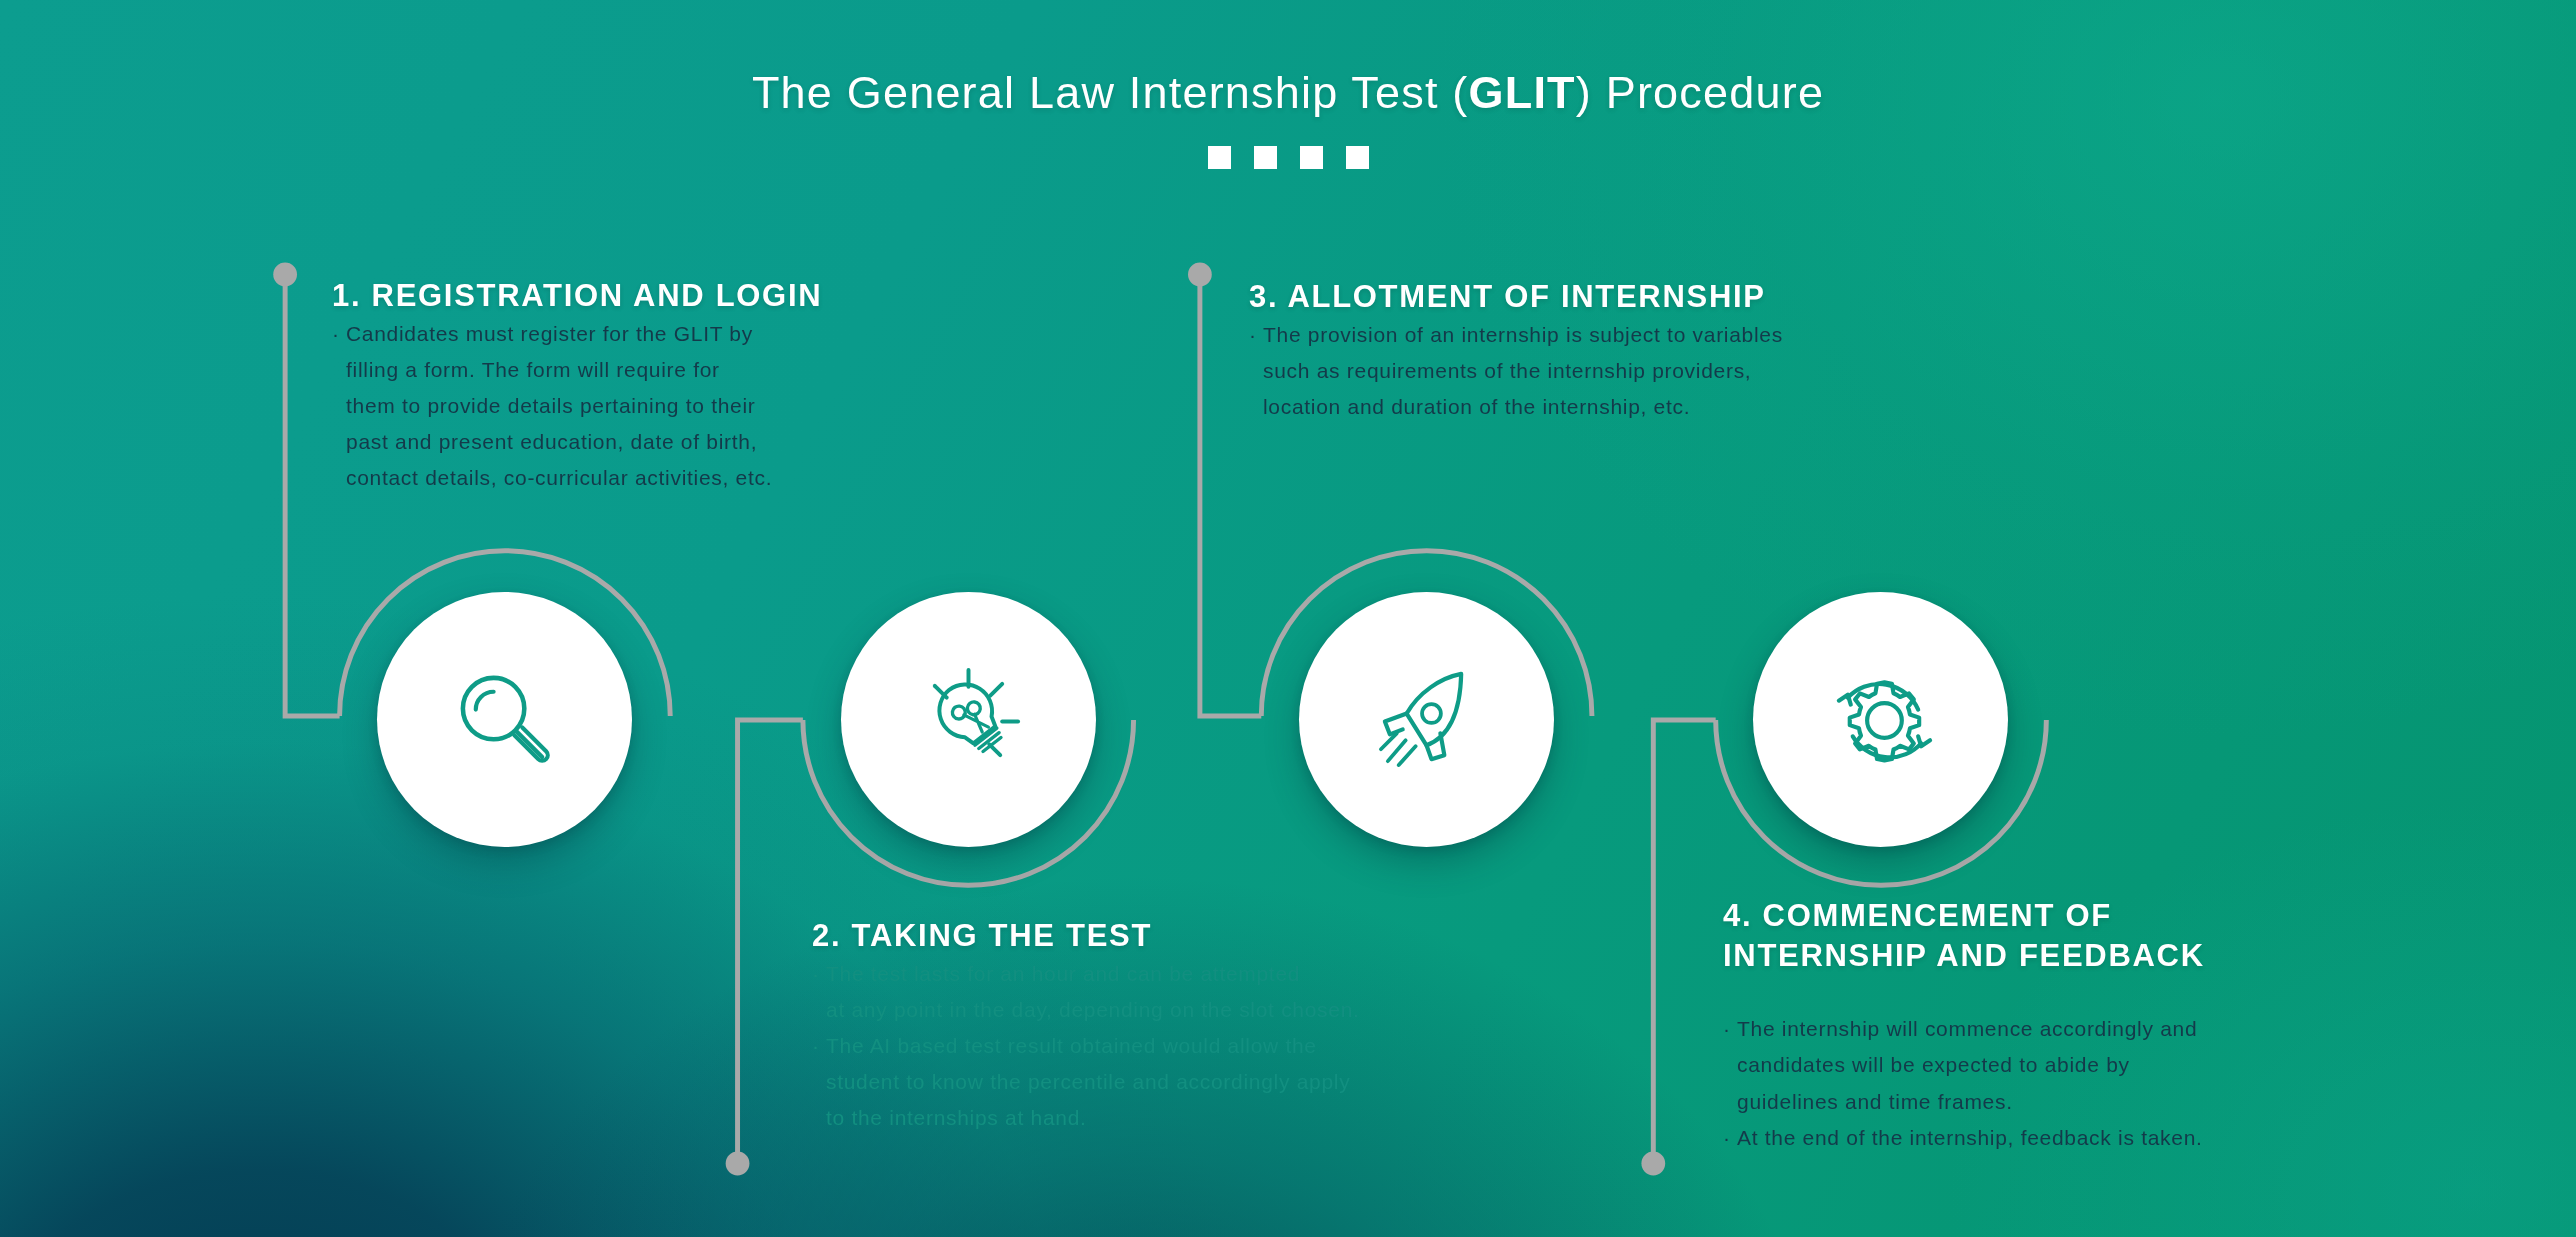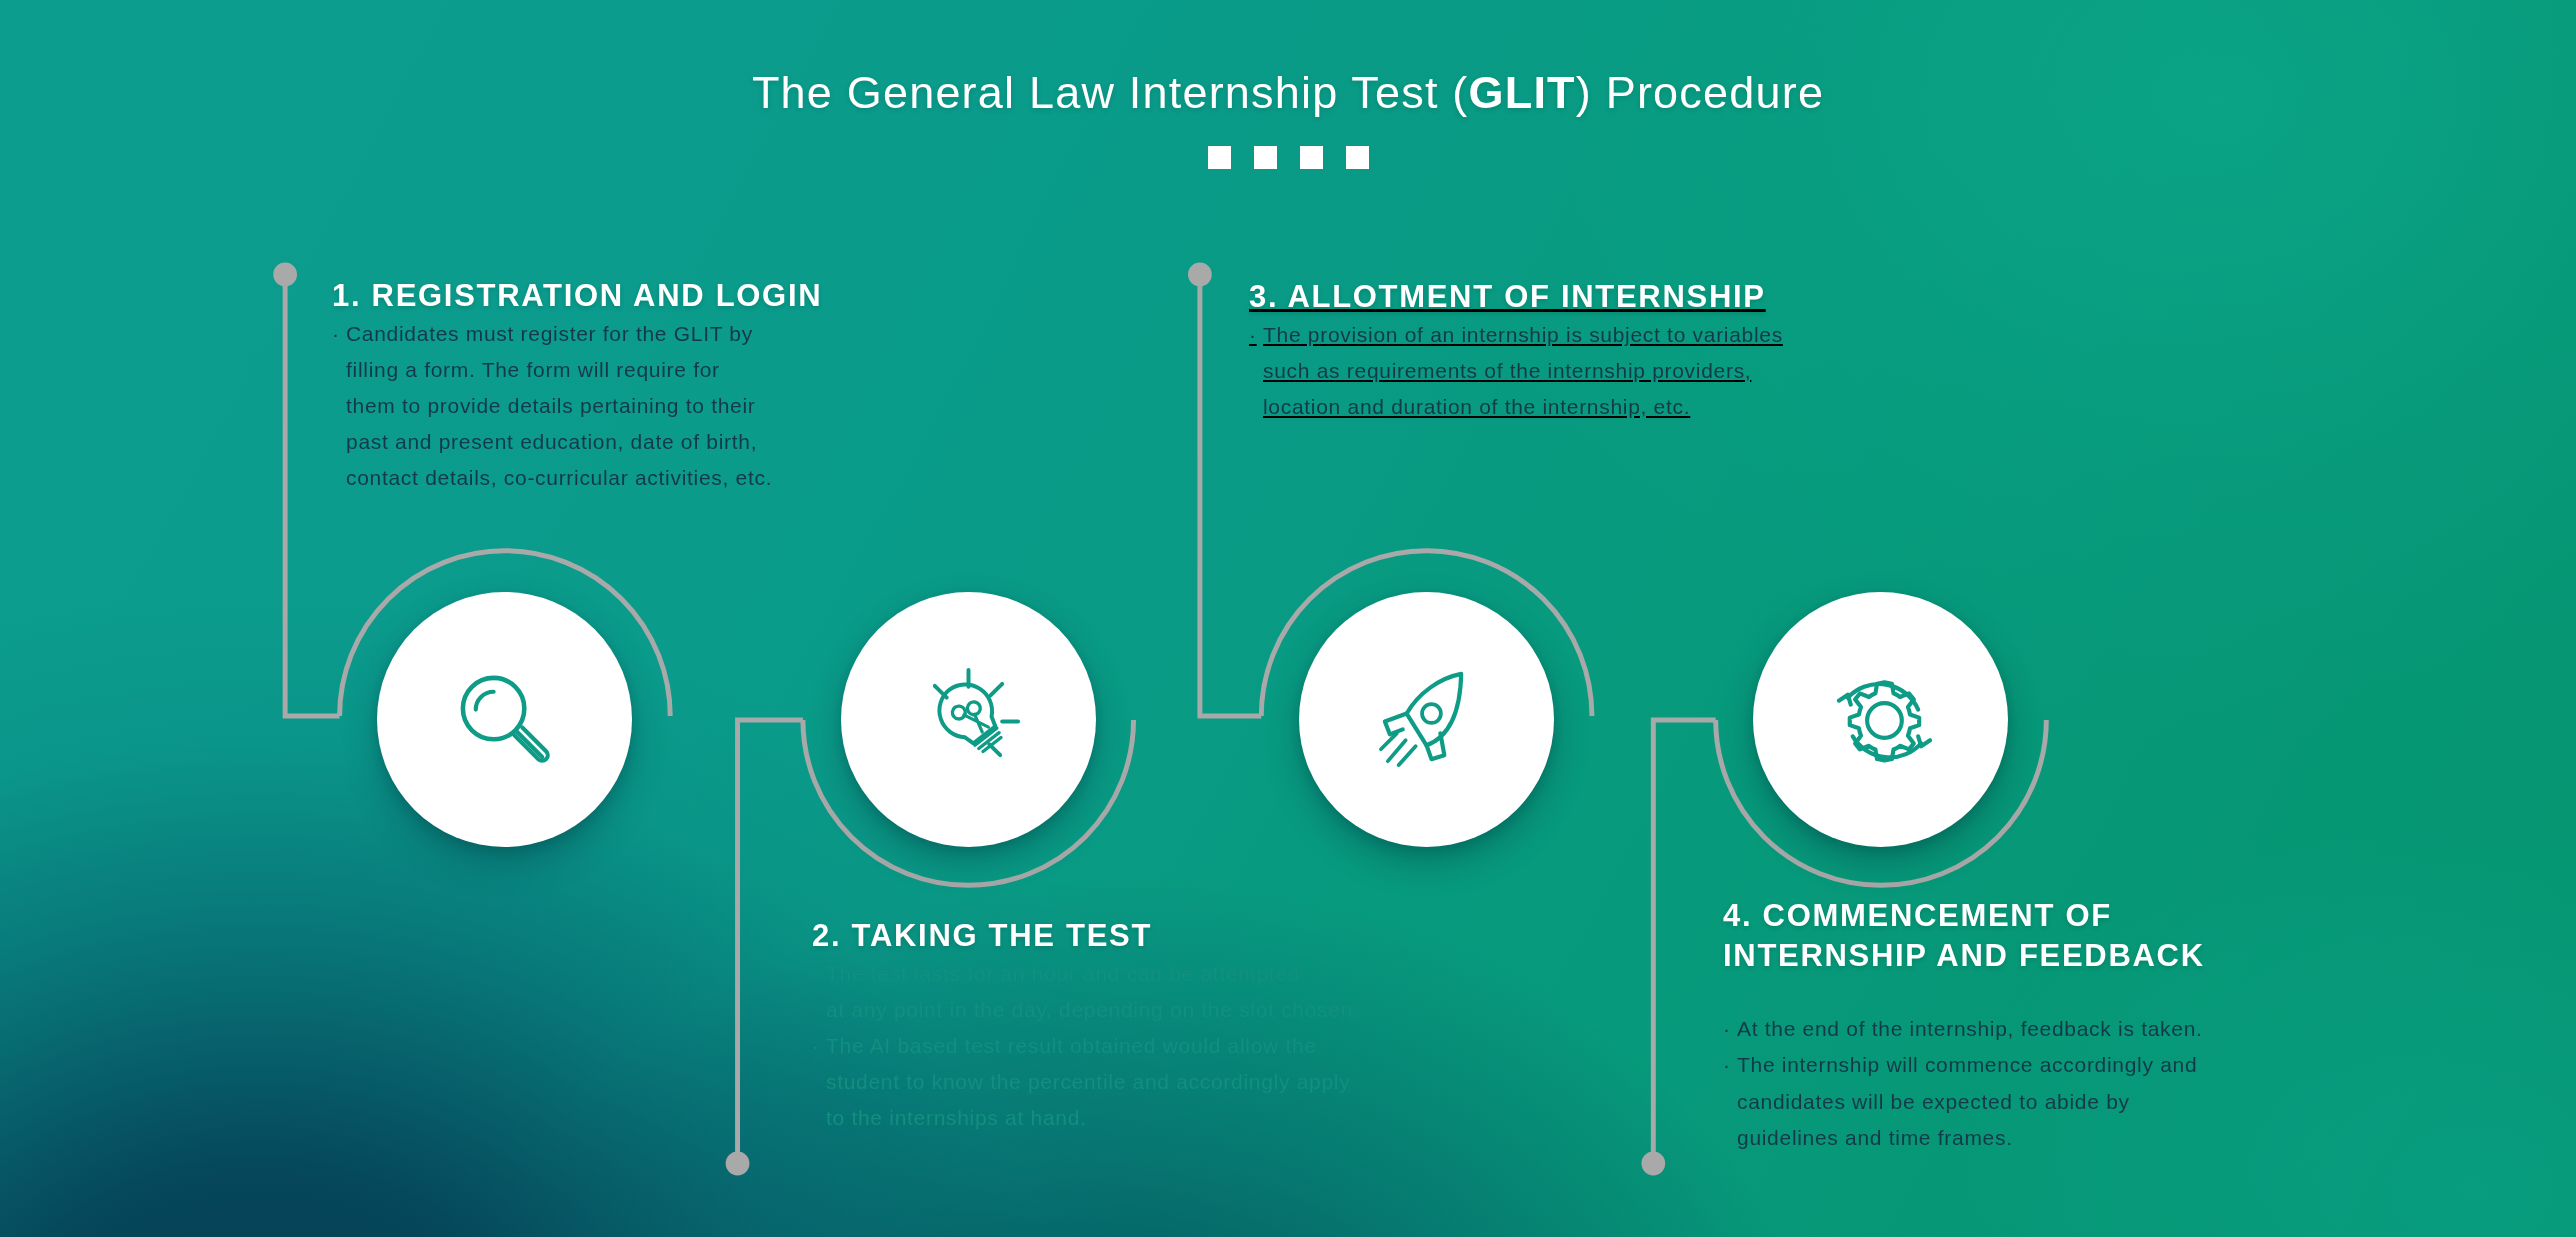--- a/index.html
+++ b/index.html
@@ -208,21 +208,21 @@
           <span>Candidates must register for the GLIT by</span><br>
           <span>filling a form. The form will require for</span><br>
           <span>them to provide details pertaining to their</span><br>
           <span>past and present education, date of birth,</span><br>
           <span>contact details, co-curricular activities, etc.</span>
         </span>
       </div>
     </div>
   </div>
 
-  <div class="step" style="left:1249px; top:277px; width:673px;text-decoration:underline;">
+  <div class="step" style="left:1249px; top:277px; width:673px;">
     <div class="step-title">3. ALLOTMENT OF INTERNSHIP</div>
     <div class="step-body dark-text">
       <div class="bullet-row">
         <span class="bullet-dot"></span>
         <span class="bullet-txt">
           <span>The provision of an internship is subject to variables</span><br>
           <span>such as requirements of the internship providers,</span><br>
           <span>location and duration of the internship, etc.</span>
         </span>
       </div>
@@ -252,28 +252,28 @@
 
   <div class="step" style="left:1723px; top:896px; width:733px;">
     <div class="step-title t-center">
       <div>4. COMMENCEMENT OF</div>
       <div>INTERNSHIP AND FEEDBACK</div>
     </div>
     <div class="step-body dark-text" style="margin-top:36px;">
       <div class="bullet-row">
         <span class="bullet-dot"></span>
         <span class="bullet-txt">
-          <span>At the end of the internship, feedback is taken.</span>
-        </span>
-      </div>
-      <div class="bullet-row">
-        <span class="bullet-dot"></span>
-        <span class="bullet-txt">
           <span>The internship will commence accordingly and</span><br>
           <span>candidates will be expected to abide by</span><br>
           <span>guidelines and time frames.</span>
         </span>
       </div>
+      <div class="bullet-row">
+        <span class="bullet-dot"></span>
+        <span class="bullet-txt">
+          <span>At the end of the internship, feedback is taken.</span>
+        </span>
+      </div>
     </div>
   </div>
 
 </div>
 
 
 </body></html>

